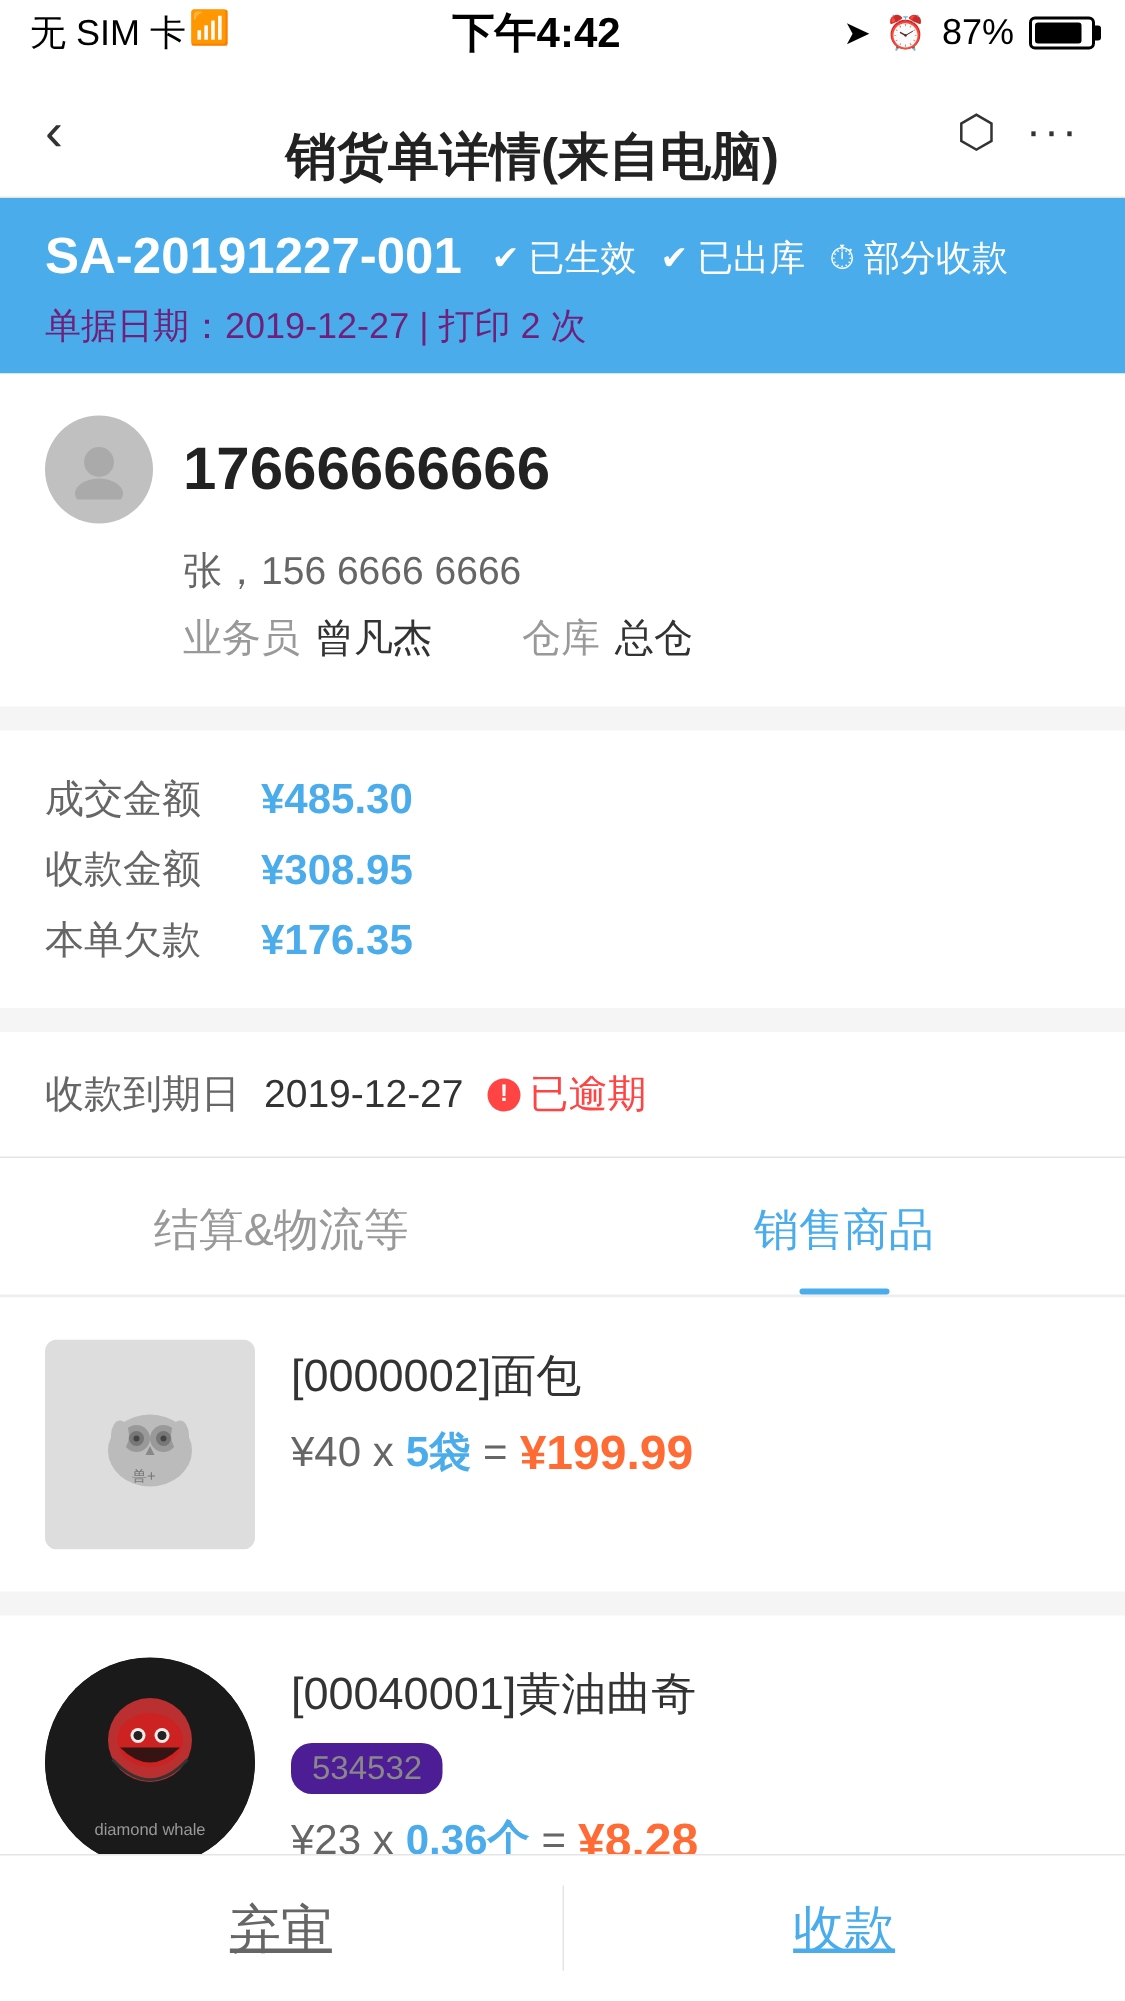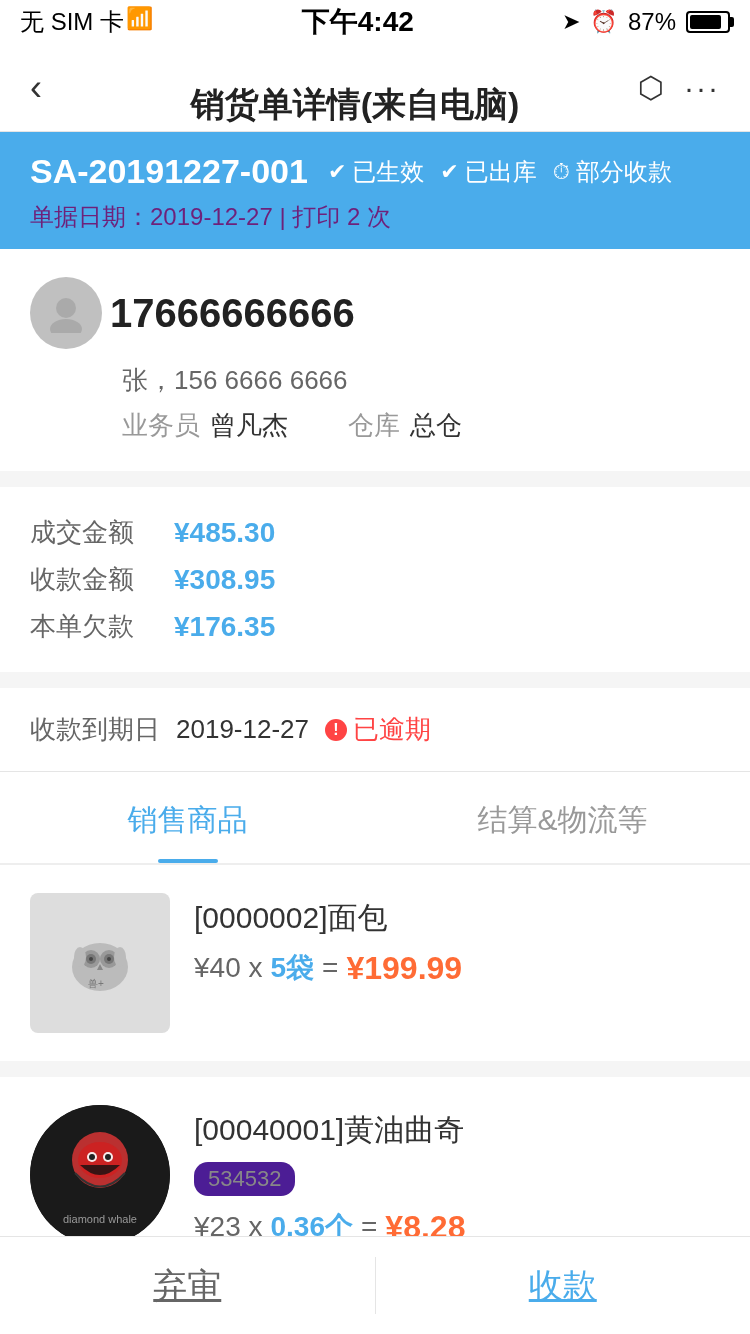--- a/index.html
+++ b/index.html
@@ -121,21 +121,21 @@
 
     
     .customer-card {
       background: #fff;
       padding: 28px 30px;
       margin-bottom: 16px;
     }
     .customer-top {
       display: flex;
       align-items: center;
-      gap: 8px;
+      gap: 20px;
       margin-bottom: 14px;
     }
     .avatar {
       width: 72px; height: 72px;
       border-radius: 50%;
       background: #c0c0c0;
       display: flex; align-items: center; justify-content: center;
       font-size: 36px;
       color: #888;
       flex-shrink: 0;
@@ -449,25 +449,25 @@
 <div class="overdue-bar">
   <span>收款到期日</span>
   <span class="overdue-date">2019-12-27</span>
   <div class="overdue-badge">
     <div class="overdue-dot">!</div>
     <span>已逾期</span>
   </div>
 </div>
 
 <div class="tabs">
+  <div class="tab-item">
+    <span>结算&amp;物流等</span>
+  </div>
   <div class="tab-item active">
     <span>销售商品</span>
-  </div>
-  <div class="tab-item">
-    <span>结算&amp;物流等</span>
   </div>
 </div>
 
 <div class="product-list">
 
   <div class="product-item">
     <div class="product-thumb">
       <div class="product-thumb-placeholder">
         <svg width="80" height="80" viewBox="0 0 80 80" fill="none">
 

